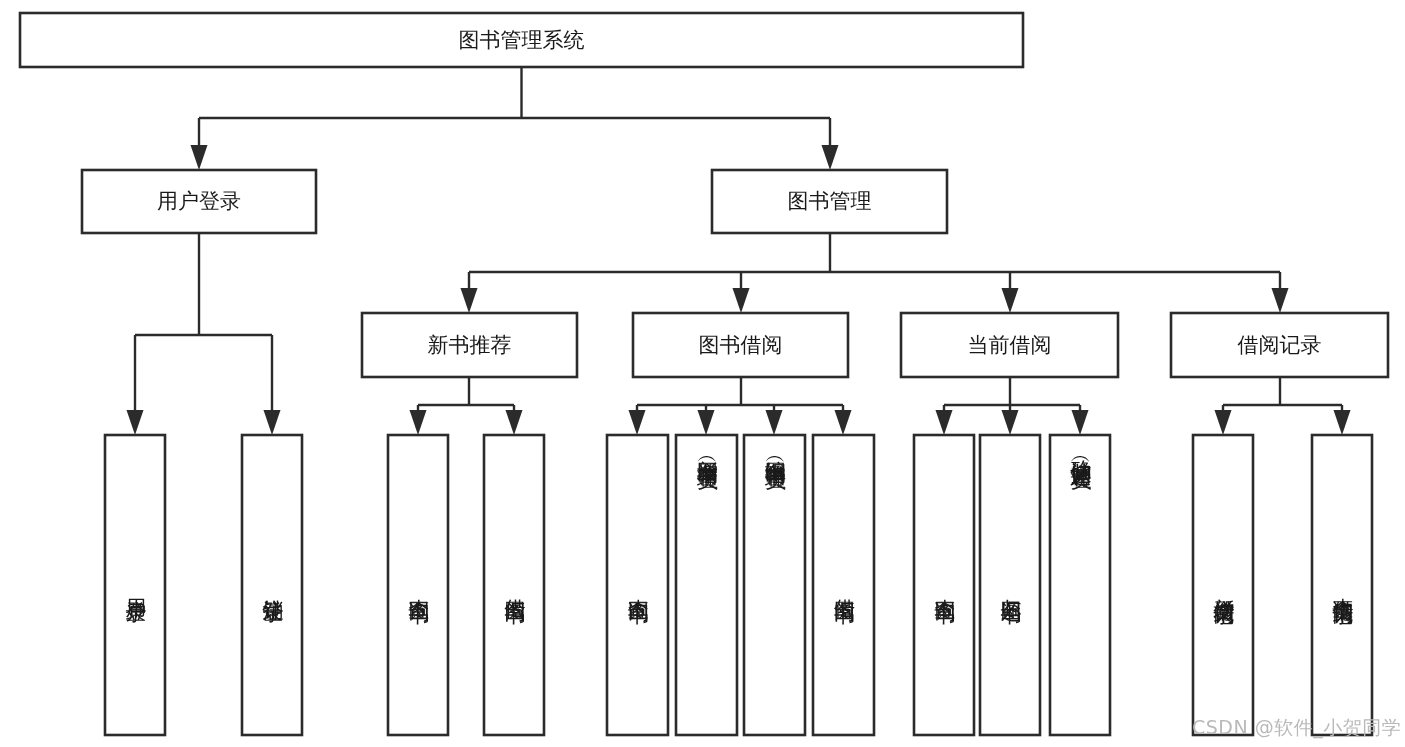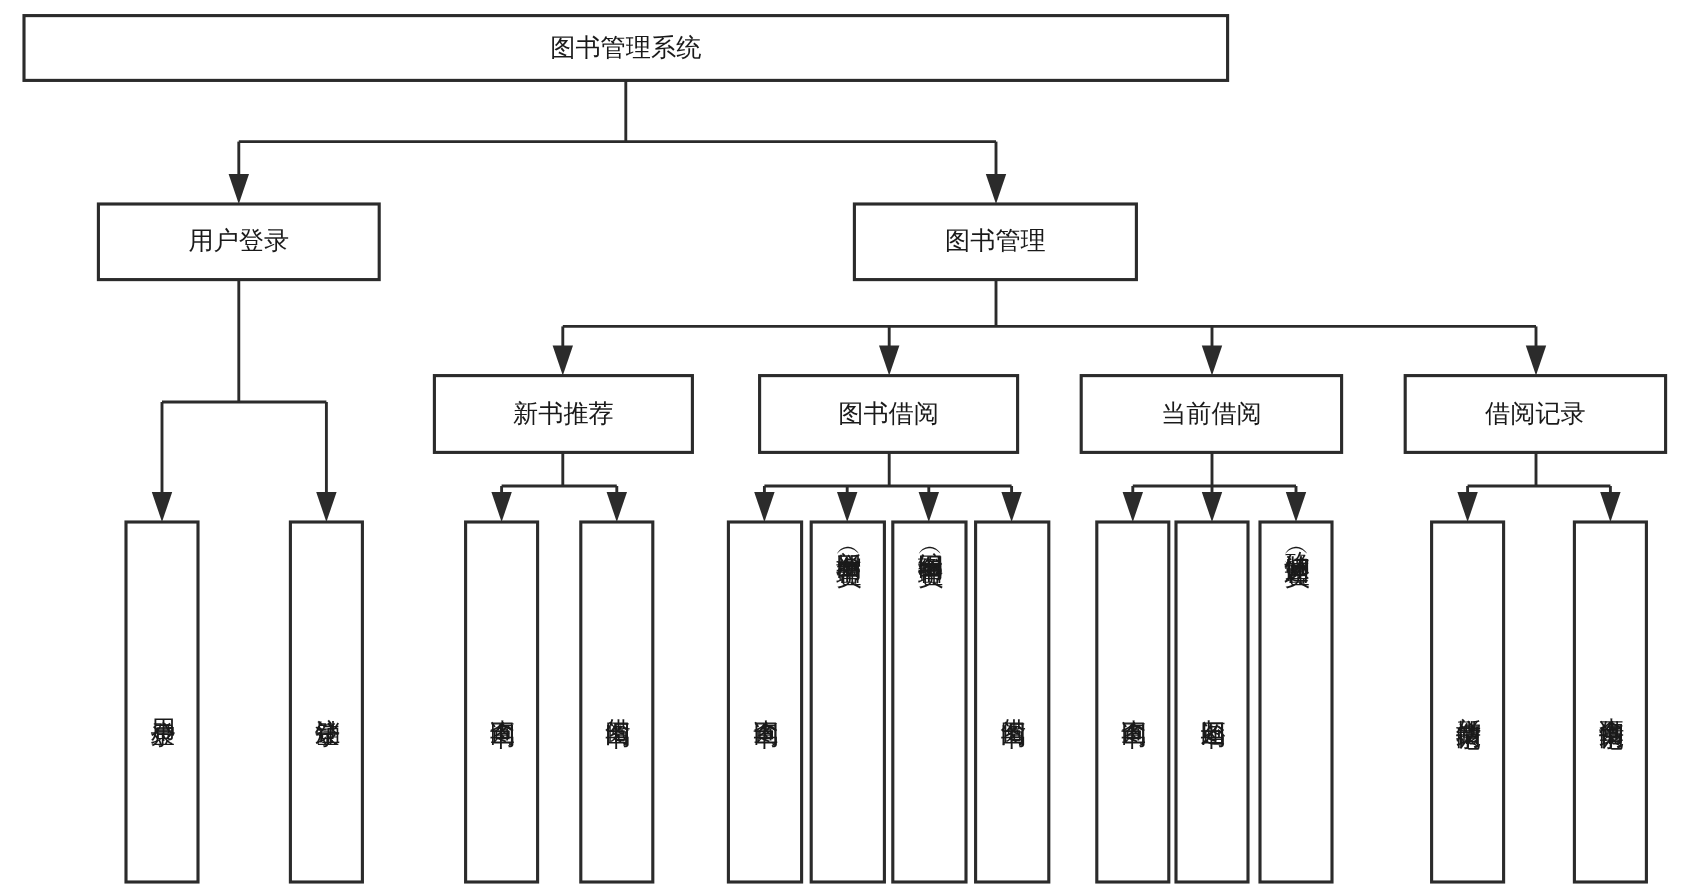--- a/index.html
+++ b/index.html
@@ -201,14 +201,15 @@
   <div class="leaf-label" style="left:744px; top:443px; width:61px; height:292px;">编辑图书（管理员）</div>
   <div class="leaf-label centered" style="left:813px; top:435px; width:61px; height:300px;">借阅图书</div>
 
   <div class="leaf-label centered" style="left:914px; top:435px; width:60px; height:300px;">查询图书</div>
   <div class="leaf-label centered" style="left:980px; top:435px; width:60px; height:300px;">归还图书</div>
   <div class="leaf-label" style="left:1050px; top:443px; width:60px; height:292px;">确认归还（管理员）</div>
 
   <div class="leaf-label centered" style="left:1193px; top:435px; width:60px; height:300px;">新增借阅记录</div>
   <div class="leaf-label centered" style="left:1312px; top:435px; width:60px; height:300px;">查询借阅记录</div>
 
+  <div class="watermark" style="left:1192px; top:715px;">CSDN @软件_小贺同学</div>
 
 </div>
 
 </body></html>

